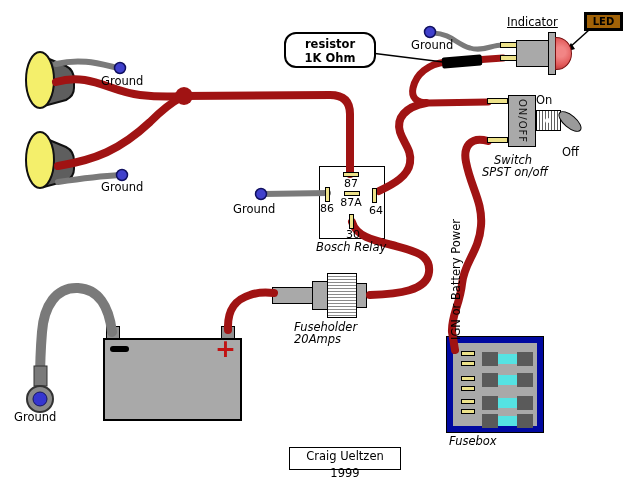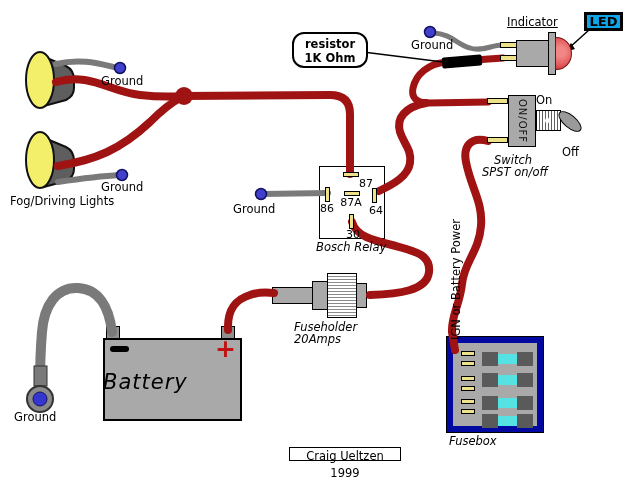--- a/index.html
+++ b/index.html
@@ -5,21 +5,21 @@
   html,body{margin:0;padding:0;background:#fff;}
   #canvas{position:relative;width:640px;height:480px;background:#ffffff;overflow:hidden;
           font-family:"DejaVu Sans",sans-serif;}
   #wires{position:absolute;left:0;top:0;z-index:2;pointer-events:none;}
   .comp{position:absolute;box-sizing:border-box;z-index:1;}
   .lbl{position:absolute;z-index:4;font-size:11.5px;color:#000;white-space:nowrap;line-height:1.1;}
   .ctr{text-align:left;font-style:italic;}
   .title{position:absolute;z-index:4;font-size:15px;font-weight:bold;color:#089000;line-height:19px;white-space:pre;}
   .balloon{position:absolute;z-index:5;background:#fff;border:2px solid #000;border-radius:12px;
            font-size:11.5px;font-weight:bold;text-align:center;padding-top:3px;box-sizing:border-box;}
-  .ledbox{position:absolute;z-index:5;background:#0ea5e9;border:3px solid #000;font-size:13px;font-weight:bold;
+  .ledbox{position:absolute;z-index:5;background:#a16207;border:3px solid #000;font-size:10px;font-weight:bold;
           text-align:center;box-sizing:border-box;line-height:13px;}
   .creditbox{position:absolute;z-index:5;background:#fff;border:1.5px solid #000;font-size:11.5px;
              text-align:center;box-sizing:border-box;line-height:17px;}
   .terminal{position:absolute;z-index:3;background:#EDE28A;border:1px solid #000;box-sizing:border-box;}
   .graybody{background:#A9A9A9;border:1.5px solid #000;}
   .relaybox{background:#fff;border:1.5px solid #000;}
   .pinlbl{position:absolute;z-index:4;font-size:11px;color:#000;text-align:center;}
   .fusecell{position:absolute;z-index:2;}
   .vert-ign{position:absolute;z-index:4;font-size:11.5px;white-space:nowrap;
             transform:rotate(-90deg);transform-origin:0 0;}
@@ -76,21 +76,21 @@
     <rect x="34" y="366" width="13" height="20" fill="#7A7A7A" stroke="#333" stroke-width="1"></rect>
     <circle cx="40" cy="399" r="13" fill="#8A8A8A" stroke="#333" stroke-width="2"></circle>
     <circle cx="40" cy="399" r="7" fill="#3535D0" stroke="#151560" stroke-width="1"></circle>
 
     <line x1="363" y1="52" x2="443" y2="62" stroke="#000" stroke-width="1.5"></line>
     <line x1="589" y1="30" x2="569" y2="48" stroke="#000" stroke-width="1.5"></line>
     <polygon points="565,52 571,43 575,49" fill="#000"></polygon>
   </svg>
 
 
-  <div class="balloon" style="left:292px;top:32px;width:76px;height:36px;"><span>resistor</span><br><span>1K Ohm</span></div>
+  <div class="balloon" style="left:284px;top:32px;width:92px;height:36px;"><span>resistor</span><br><span>1K Ohm</span></div>
   <div class="resistor" style="left:442px;top:56px;width:40px;height:11px;"></div>
 
   <div class="lbl" style="left:507px;top:16px;text-decoration:underline;">Indicator</div>
   <div class="ledbox" style="left:584px;top:12px;width:39px;height:19px;">LED</div>
   <div class="comp graybody" style="left:516px;top:40px;width:33px;height:27px;"></div>
   <div class="comp graybody" style="left:548px;top:32px;width:8px;height:43px;"></div>
   <div class="dome" style="left:555px;top:37px;width:17px;height:33px;"></div>
   <div class="terminal" style="left:500px;top:42px;width:17px;height:6px;"></div>
   <div class="terminal" style="left:500px;top:55px;width:17px;height:6px;"></div>
   <div class="lbl" style="left:411px;top:39px;">Ground</div>
@@ -107,38 +107,36 @@
   <div class="lbl" style="left:562px;top:146px;">Off</div>
   <div class="lbl ctr" style="left:494px;top:154px;width:56px;">Switch</div>
   <div class="lbl ctr" style="left:482px;top:166px;width:80px;">SPST on/off</div>
 
   <div class="comp relaybox" style="left:319px;top:166px;width:66px;height:73px;"></div>
   <div class="terminal" style="left:343px;top:172px;width:16px;height:5px;"></div>
   <div class="terminal" style="left:344px;top:191px;width:16px;height:5px;"></div>
   <div class="terminal" style="left:325px;top:187px;width:5px;height:15px;"></div>
   <div class="terminal" style="left:372px;top:188px;width:5px;height:15px;"></div>
   <div class="terminal" style="left:349px;top:214px;width:5px;height:15px;"></div>
-  <div class="pinlbl" style="left:356px;top:177px;width:20px;">87</div>
+  <div class="pinlbl" style="left:341px;top:177px;width:20px;">87</div>
   <div class="pinlbl" style="left:338px;top:196px;width:26px;">87A</div>
   <div class="pinlbl" style="left:317px;top:202px;width:20px;">86</div>
   <div class="pinlbl" style="left:366px;top:204px;width:20px;">64</div>
   <div class="pinlbl" style="left:343px;top:228px;width:20px;">30</div>
   <div class="lbl ctr" style="left:316px;top:241px;width:74px;">Bosch Relay</div>
   <div class="lbl" style="left:233px;top:203px;">Ground</div>
 
   <div class="lbl" style="left:101px;top:75px;">Ground</div>
   <div class="lbl" style="left:101px;top:181px;">Ground</div>
-  <div class="lbl" style="left:10px;top:195px;">Fog/Driving Lights</div>
 
   <div class="comp" style="left:106px;top:326px;width:14px;height:13px;background:#909090;border:1.5px solid #000;"></div>
   <div class="comp" style="left:221px;top:326px;width:14px;height:13px;background:#909090;border:1.5px solid #000;"></div>
   <div class="comp graybody" style="left:103px;top:338px;width:139px;height:83px;border-width:2px;"></div>
   <div class="minusbar" style="left:110px;top:346px;width:19px;height:6px;"></div>
   <div class="plus" style="left:215px;top:334px;">+</div>
-  <div class="batname ctr" style="left:103px;top:370px;width:139px;">Battery</div>
   <div class="lbl" style="left:14px;top:411px;">Ground</div>
 
   <div class="comp graybody" style="left:272px;top:287px;width:41px;height:17px;"></div>
   <div class="comp graybody" style="left:312px;top:281px;width:16px;height:29px;"></div>
   <div class="ribbed" style="left:327px;top:273px;width:30px;height:45px;"></div>
   <div class="comp graybody" style="left:356px;top:283px;width:11px;height:25px;"></div>
   <div class="lbl ctr" style="left:294px;top:321px;width:88px;">Fuseholder</div>
   <div class="lbl ctr" style="left:294px;top:333px;width:88px;">20Amps</div>
 
   <div class="vert-ign" style="left:449px;top:340px;">IGN or Battery Power</div>
@@ -157,15 +155,15 @@
   <div class="fusecell" style="left:498px;top:375px;width:19px;height:10px;background:#55E2E2;"></div>
   <div class="fusecell" style="left:517px;top:373px;width:16px;height:14px;background:#5A5A5A;"></div>
   <div class="fusecell" style="left:482px;top:396px;width:16px;height:14px;background:#5A5A5A;"></div>
   <div class="fusecell" style="left:498px;top:398px;width:19px;height:10px;background:#55E2E2;"></div>
   <div class="fusecell" style="left:517px;top:396px;width:16px;height:14px;background:#5A5A5A;"></div>
   <div class="fusecell" style="left:482px;top:414px;width:16px;height:14px;background:#5A5A5A;"></div>
   <div class="fusecell" style="left:498px;top:416px;width:19px;height:10px;background:#55E2E2;"></div>
   <div class="fusecell" style="left:517px;top:414px;width:16px;height:14px;background:#5A5A5A;"></div>
   <div class="lbl ctr" style="left:449px;top:435px;width:92px;">Fusebox</div>
 
-  <div class="creditbox" style="left:289px;top:447px;width:112px;height:14px;">Craig Ueltzen 1999</div>
+  <div class="creditbox" style="left:289px;top:447px;width:112px;height:23px;">Craig Ueltzen 1999</div>
 
 </div>
 
 </body></html>

